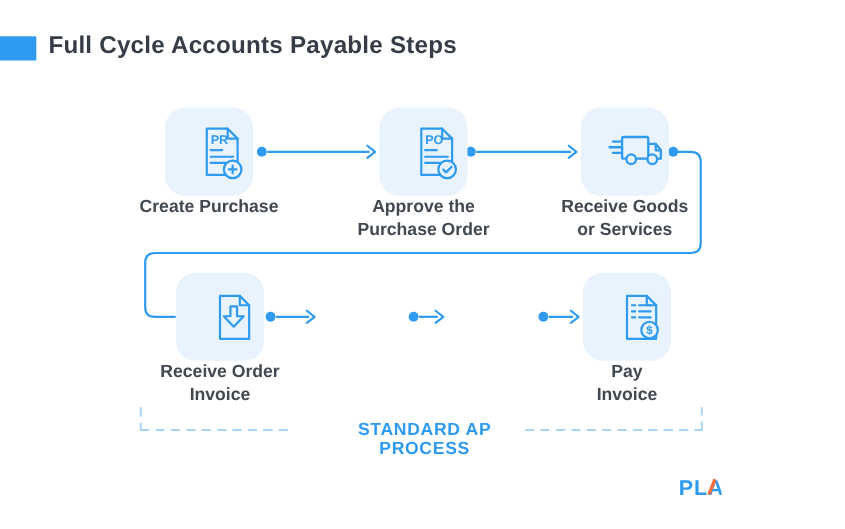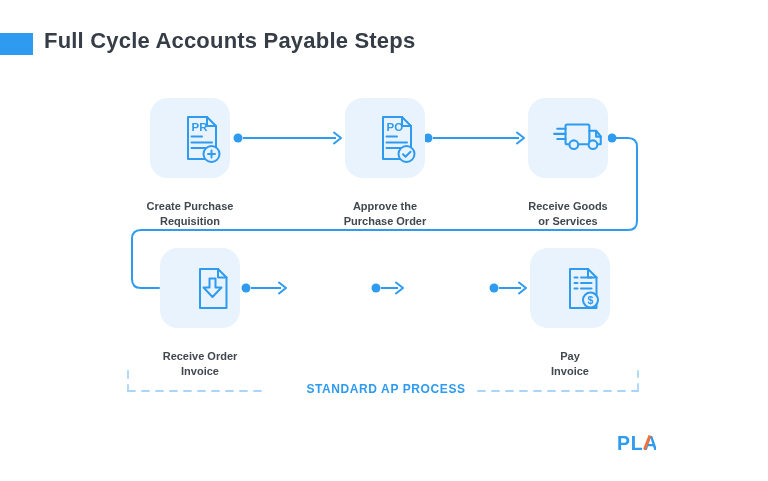--- a/index.html
+++ b/index.html
@@ -3,35 +3,35 @@
 <meta charset="utf-8">
 <style>
   html, body { margin:0; padding:0; background:#fff; font-family:"Liberation Sans", sans-serif; }
   .canvas { position:relative; width:656px; height:481px; background:#ffffff; overflow:hidden; }
 
   .title-square { position:absolute; left:0; top:33px; width:33px; height:22px; background:#2E9BF0; }
   .page-title { position:absolute; left:44px; top:28px; font-size:22px; font-weight:bold; color:#363D47; letter-spacing:0.2px; }
 
   .step { position:absolute; width:160px; display:flex; flex-direction:column; align-items:center; }
   .icon-box { width:80px; height:80px; background:#E8F3FD; border-radius:18px; display:flex; align-items:center; justify-content:flex-end; }
-  .step-label { margin-top:21px; font-size:11px; font-weight:bold; color:#414850; text-align:center; line-height:1.32; }
+  .step-label { margin-top:0; font-size:16px; font-weight:bold; color:#414850; text-align:center; line-height:1.32; }
   .step-label span { display:block; }
 
   .step-1 { left:110px; top:98px; }
   .step-2 { left:305px; top:98px; }
   .step-3 { left:488px; top:98px; }
   .step-4 { left:120px; top:248px; }
   .step-5 { left:250px; top:248px; }
   .step-6 { left:368px; top:248px; }
   .step-7 { left:490px; top:248px; }
 
   .overlay { position:absolute; left:0; top:0; width:768px; height:481px; pointer-events:none; }
 
   .bracket-label { position:absolute; left:286px; top:382px; width:200px; text-align:center;
-                   font-size:12px; font-weight:bold; color:#2E9BF0; letter-spacing:0.6px; }
+                   font-size:16px; font-weight:bold; color:#2E9BF0; letter-spacing:0.6px; }
 
   .logo-wrap { position:absolute; left:617px; top:430px; }
 
   .ic { stroke:#2E9BF0; stroke-width:2; fill:none; stroke-linecap:round; stroke-linejoin:round; }
   .ic-fill { fill:#E8F3FD; }
   .ic-txt { fill:#2E9BF0; stroke:none; font-family:"Liberation Sans", sans-serif; font-weight:bold; }
 </style>
 </head>
 <body>
 
@@ -93,21 +93,20 @@
         <text class="ic-txt" x="17.5" y="21" font-size="11.5">PR</text>
         <path class="ic" d="M17.5 26.5 H28"></path>
         <path class="ic" d="M17.5 32.5 H38"></path>
         <path class="ic" d="M17.5 38 H38"></path>
         <circle class="ic ic-fill" cx="37.5" cy="44" r="8"></circle>
         <path class="ic" d="M37.5 40.5 V47.5 M34 44 H41"></path>
       </svg>
     </div>
     <div class="step-label">
       <span>Create Purchase</span>
-      <span>Requisition</span>
     </div>
   </div>
 
   <div class="step step-3">
     <div class="icon-box">
       <svg width="58" height="58" viewBox="0 0 56 56">
         <rect class="ic" x="15" y="15" width="23" height="19" rx="1.5"></rect>
         <path class="ic" d="M38 21 H44.5 L49 26.5 V34 H38"></path>
         <path class="ic" d="M44.5 21.2 V26.7 H49"></path>
         <circle class="ic ic-fill" cx="23" cy="34.5" r="4.2"></circle>

